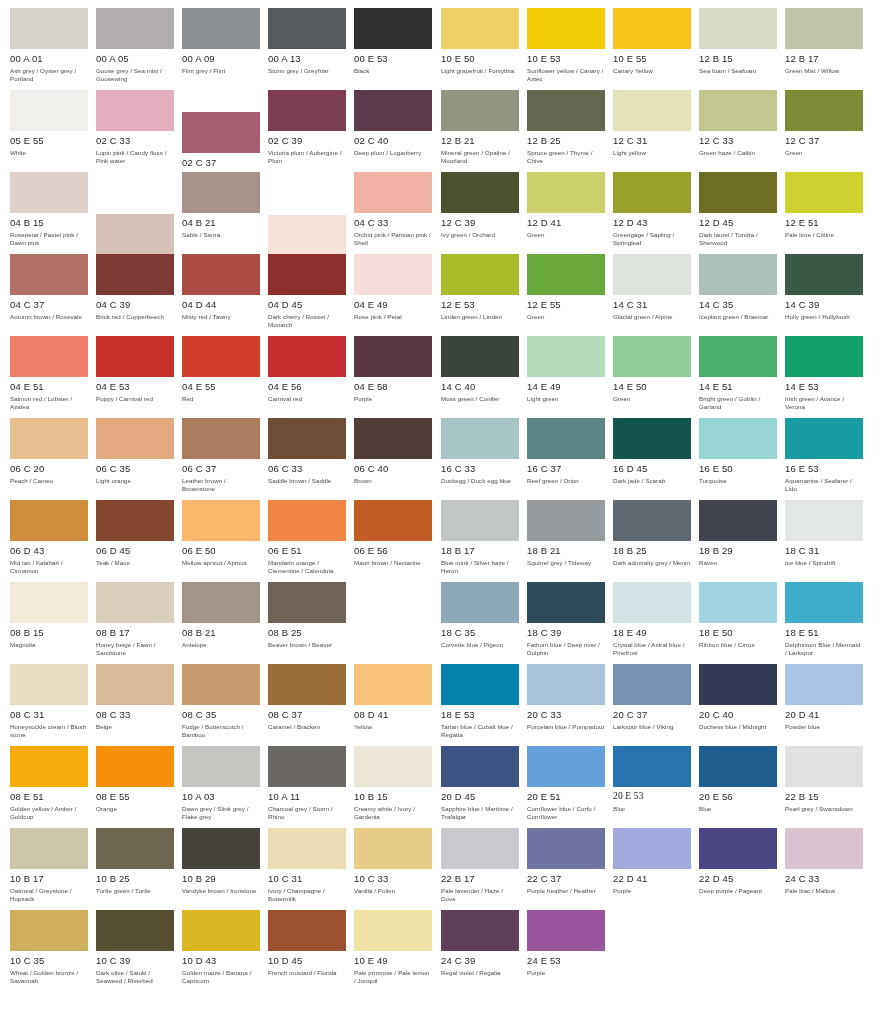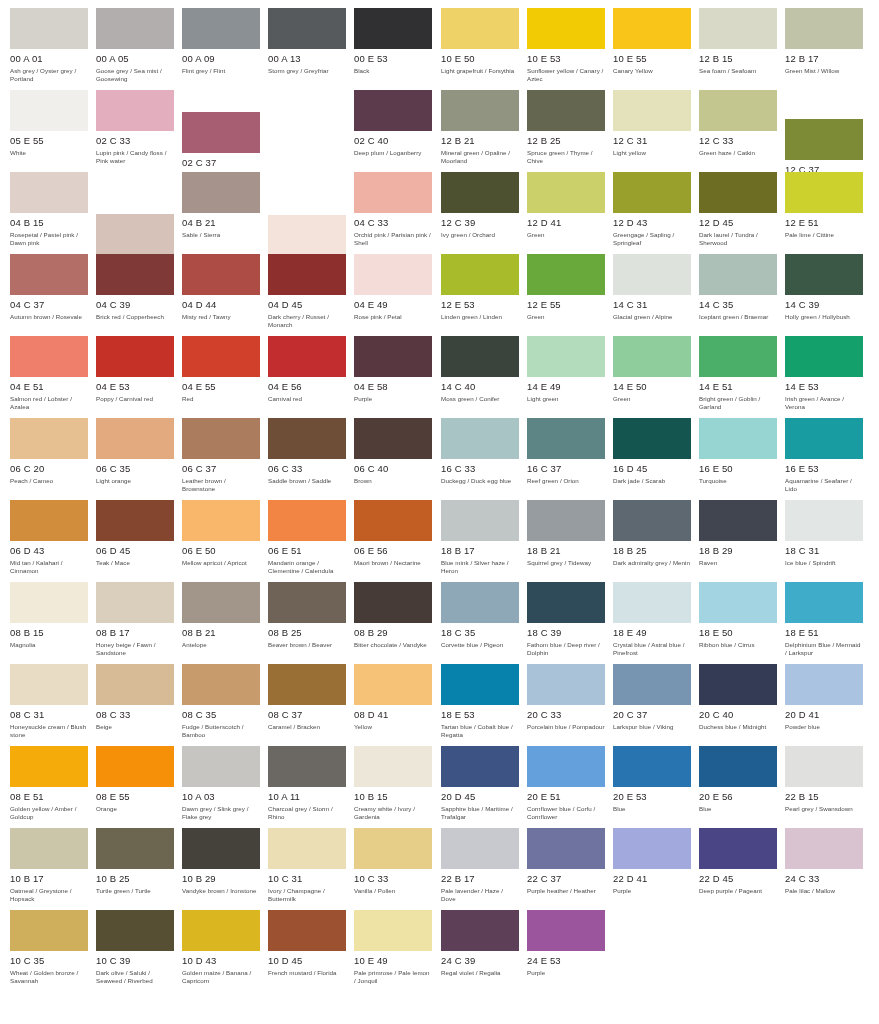--- a/index.html
+++ b/index.html
@@ -121,20 +121,25 @@
     <div class="cell" style="grid-area: 2 / 2;">
       <div class="swatch" style="background: rgb(227, 175, 191);"></div>
       <div class="code">02 C 33</div>
       <div class="name">Lupin pink / Candy floss / Pink water</div>
     </div>
     <div class="cell" style="grid-area: 2 / 3; margin-top: 22px;">
       <div class="swatch" style="background: rgb(168, 94, 114);"></div>
       <div class="code">02 C 37</div>
       <div class="name">Clover pink / Corinth / Fontana</div>
     </div>
+    <div class="cell" style="grid-area: 2 / 4;">
+      <div class="swatch" style="background: rgb(124, 60, 82);"></div>
+      <div class="code">02 C 39</div>
+      <div class="name">Victoria plum / Aubergine / Plum</div>
+    </div>
     <div class="cell" style="grid-area: 2 / 5;">
       <div class="swatch" style="background: rgb(92, 60, 76);"></div>
       <div class="code">02 C 40</div>
       <div class="name">Deep plum / Loganberry</div>
     </div>
     <div class="cell" style="grid-area: 2 / 7;">
       <div class="swatch" style="background: rgb(144, 148, 128);"></div>
       <div class="code">12 B 21</div>
       <div class="name">Mineral green / Opaline / Moorland</div>
     </div>
@@ -146,21 +151,21 @@
     <div class="cell" style="grid-area: 2 / 9;">
       <div class="swatch" style="background: rgb(227, 226, 187);"></div>
       <div class="code">12 C 31</div>
       <div class="name">Light yellow</div>
     </div>
     <div class="cell" style="grid-area: 2 / 10;">
       <div class="swatch" style="background: rgb(195, 199, 143);"></div>
       <div class="code">12 C 33</div>
       <div class="name">Green haze / Catkin</div>
     </div>
-    <div class="cell" style="grid-area: 2 / 11; margin-top: 29px;">
+    <div class="cell" style="grid-area: 2 / 11;">
       <div class="swatch" style="background: rgb(125, 139, 54);"></div>
       <div class="code">12 C 37</div>
       <div class="name">Green</div>
     </div>
     <div class="cell" style="grid-area: 3 / 1;">
       <div class="swatch" style="background: rgb(223, 208, 202);"></div>
       <div class="code">04 B 15</div>
       <div class="name">Rosepetal / Pastel pink / Dawn pink</div>
     </div>
     <div class="cell" style="grid-area: 3 / 2; margin-top: 42px;">
@@ -421,25 +426,20 @@
     <div class="cell" style="grid-area: 8 / 3;">
       <div class="swatch" style="background: rgb(162, 150, 139);"></div>
       <div class="code">08 B 21</div>
       <div class="name">Antelope</div>
     </div>
     <div class="cell" style="grid-area: 8 / 4;">
       <div class="swatch" style="background: rgb(111, 99, 87);"></div>
       <div class="code">08 B 25</div>
       <div class="name">Beaver brown / Beaver</div>
     </div>
-    <div class="cell" style="grid-area: 8 / 5;">
-      <div class="swatch" style="background: rgb(70, 59, 54);"></div>
-      <div class="code">08 B 29</div>
-      <div class="name">Bitter chocolate / Vandyke</div>
-    </div>
     <div class="cell" style="grid-area: 8 / 7;">
       <div class="swatch" style="background: rgb(143, 168, 183);"></div>
       <div class="code">18 C 35</div>
       <div class="name">Corvette blue / Pigeon</div>
     </div>
     <div class="cell" style="grid-area: 8 / 8;">
       <div class="swatch" style="background: rgb(47, 74, 89);"></div>
       <div class="code">18 C 39</div>
       <div class="name">Fathom blue / Deep river / Dolphin</div>
     </div>
@@ -536,21 +536,21 @@
     <div class="cell" style="grid-area: 10 / 7;">
       <div class="swatch" style="background: rgb(61, 83, 131);"></div>
       <div class="code">20 D 45</div>
       <div class="name">Sapphire blue / Maritime / Trafalgar</div>
     </div>
     <div class="cell" style="grid-area: 10 / 8;">
       <div class="swatch" style="background: rgb(100, 160, 220);"></div>
       <div class="code">20 E 51</div>
       <div class="name">Cornflower blue / Corfu / Cornflower</div>
     </div>
-    <div class="cell" style="grid-area: 10 / 9;">
+    <div class="cell" style="grid-area: 10 / 9; font-family: Liberation Serif, serif;">
       <div class="swatch" style="background: rgb(40, 116, 176);"></div>
       <div class="code">20 E 53</div>
       <div class="name">Blue</div>
     </div>
     <div class="cell" style="grid-area: 10 / 10;">
       <div class="swatch" style="background: rgb(31, 94, 145);"></div>
       <div class="code">20 E 56</div>
       <div class="name">Blue</div>
     </div>
     <div class="cell" style="grid-area: 10 / 11;">

